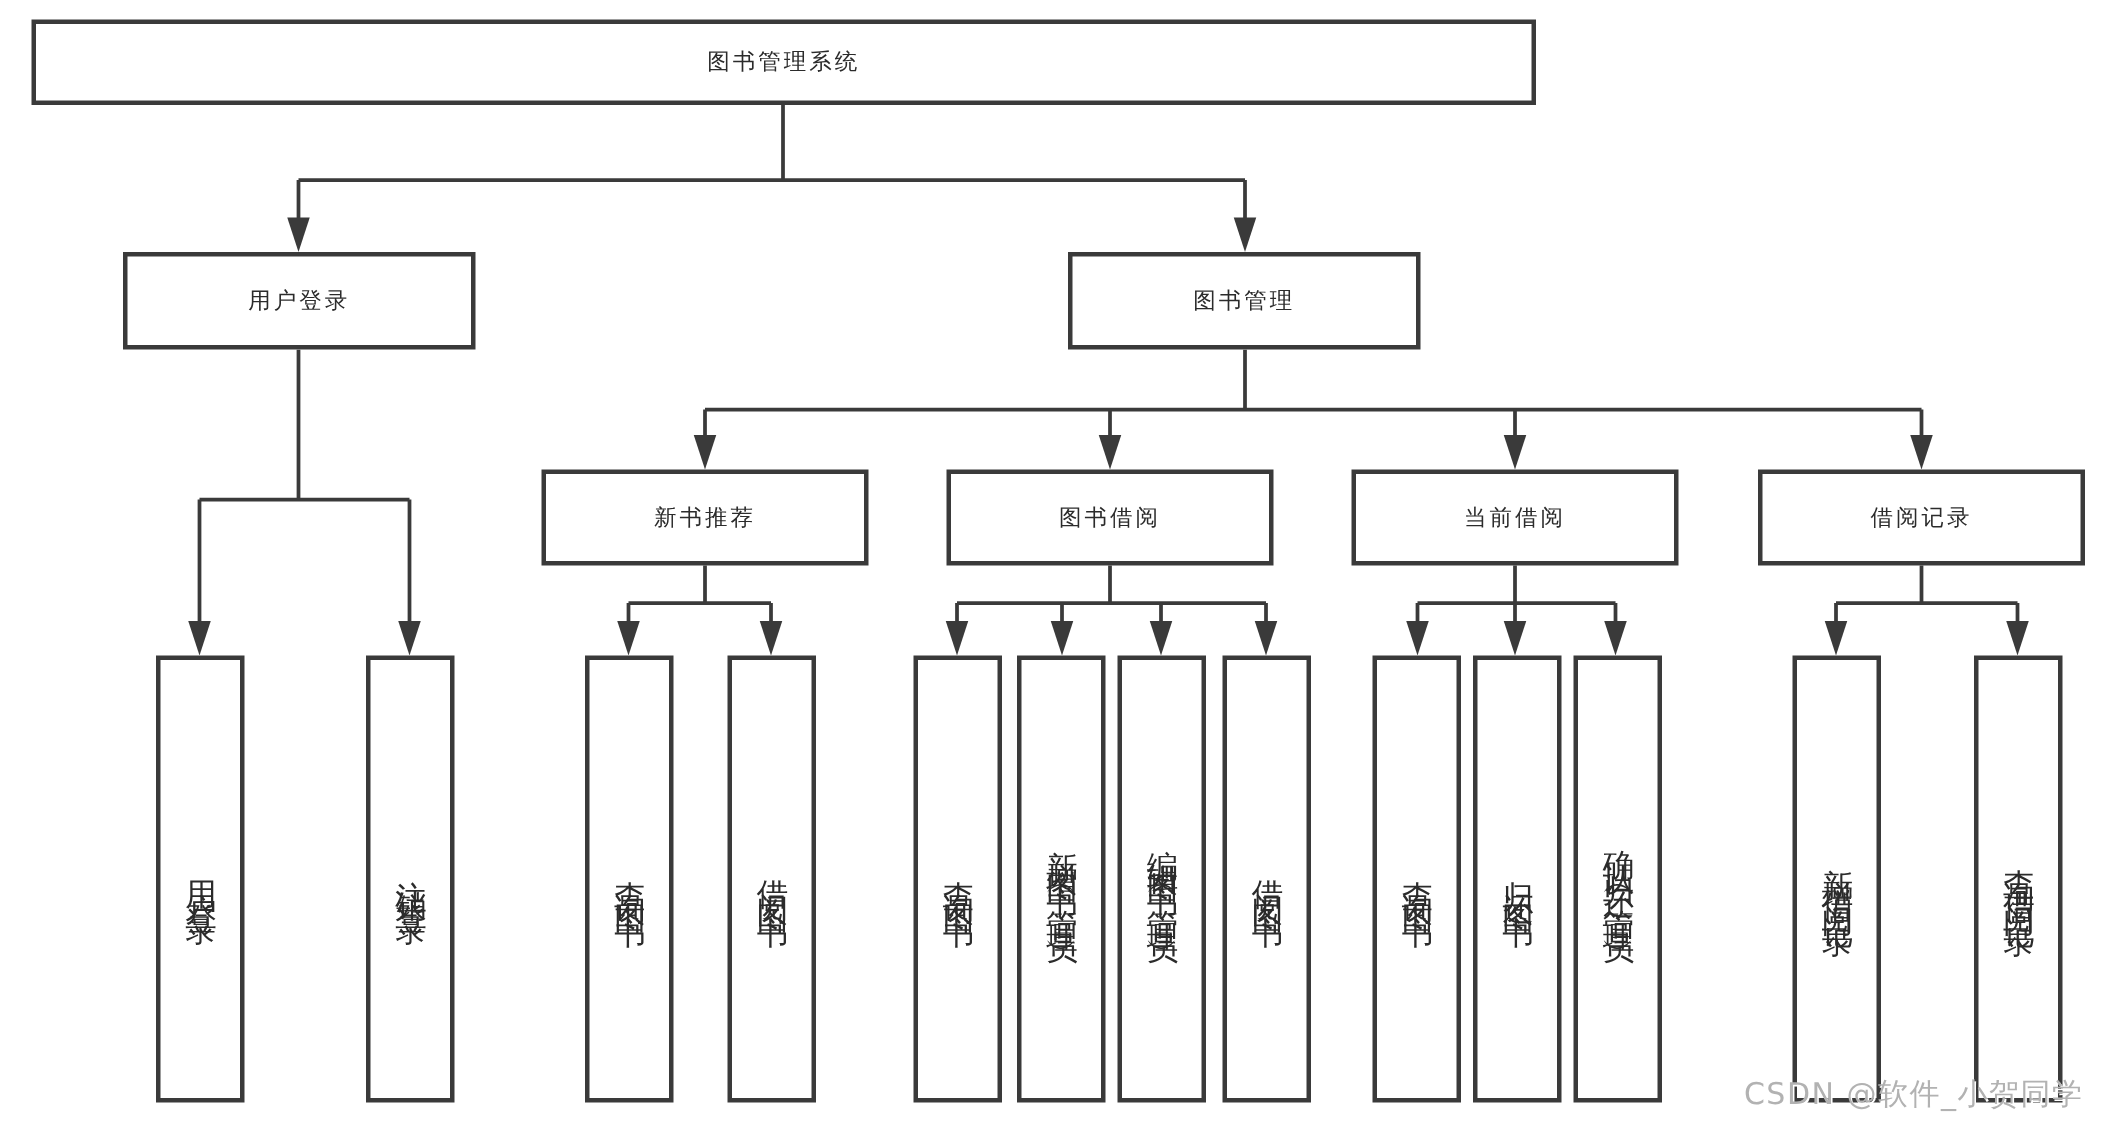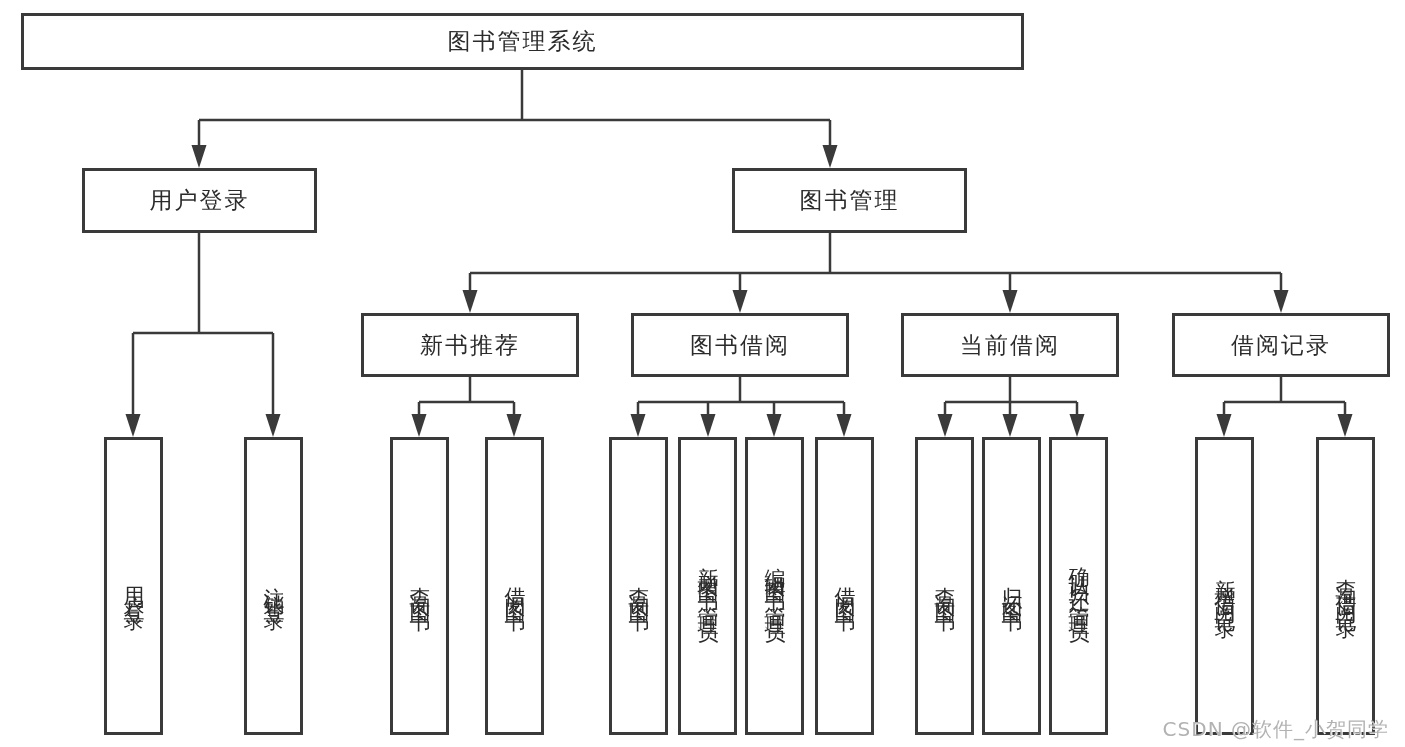--- a/index.html
+++ b/index.html
@@ -29,21 +29,21 @@
     box-sizing: border-box;
     background: #ffffff;
     border: 3px solid #3a3a3a;
     display: flex;
     align-items: center;
     justify-content: center;
     color: #2b2b2b;
     z-index: 2;
   }
   .node.h-text {
-    font-size: 23px;
+    font-size: 15px;
     letter-spacing: 2px;
     white-space: nowrap;
   }
   .node.leaf {
     top: 437px;
     width: 59px;
     height: 298px;
   }
   .leaf .v-label {
     writing-mode: vertical-rl;
@@ -152,21 +152,21 @@
     </g>
   </svg>
 
   <div class="node h-text root-box">
     <span>图书管理系统</span>
   </div>
 
   <div class="node h-text lvl2" style="left:82px;">
     <span>用户登录</span>
   </div>
-  <div class="node h-text lvl2" style="left:712px;margin-left:20px;">
+  <div class="node h-text lvl2" style="left:712px;">
     <span>图书管理</span>
   </div>
 
   <div class="node h-text lvl3" style="left:361px;">
     <span>新书推荐</span>
   </div>
   <div class="node h-text lvl3" style="left:901px;">
     <span>当前借阅</span>
   </div>
   <div class="node h-text lvl3" style="left:631px;">

